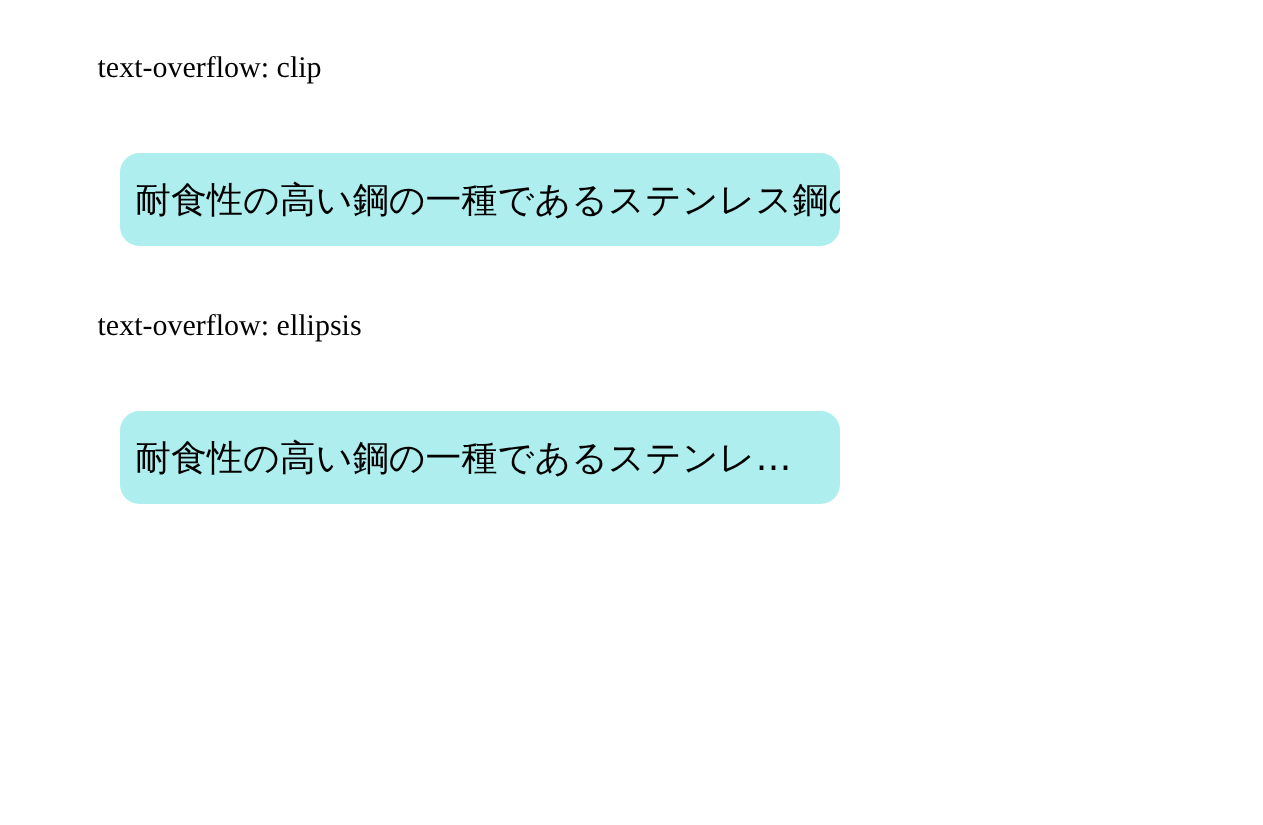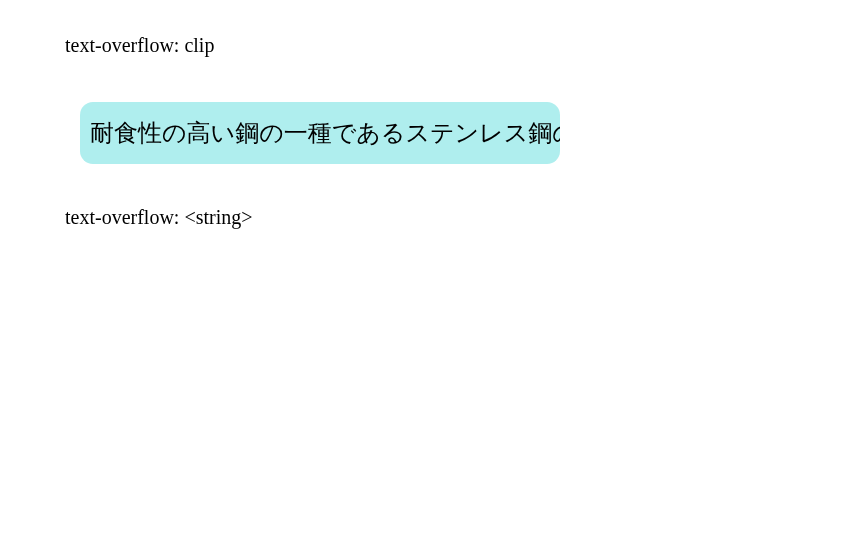--- a/index.html
+++ b/index.html
@@ -46,16 +46,17 @@
   }
 </style>
 </head>
 <body>
 
 <div class="page">
 
   <p class="label">text-overflow: clip</p>
   <div class="demo-box">耐食性の高い鋼の一種であるステンレス鋼の</div>
 
+  <p class="label">text-overflow: ellipsis</p>
+  <div class="demo-box">耐食性の高い鋼の一種であるステンレ…</div>
 
-  <p class="label">text-overflow: &lt;string&gt;</p>
 
 </div>
 
 </body></html>

